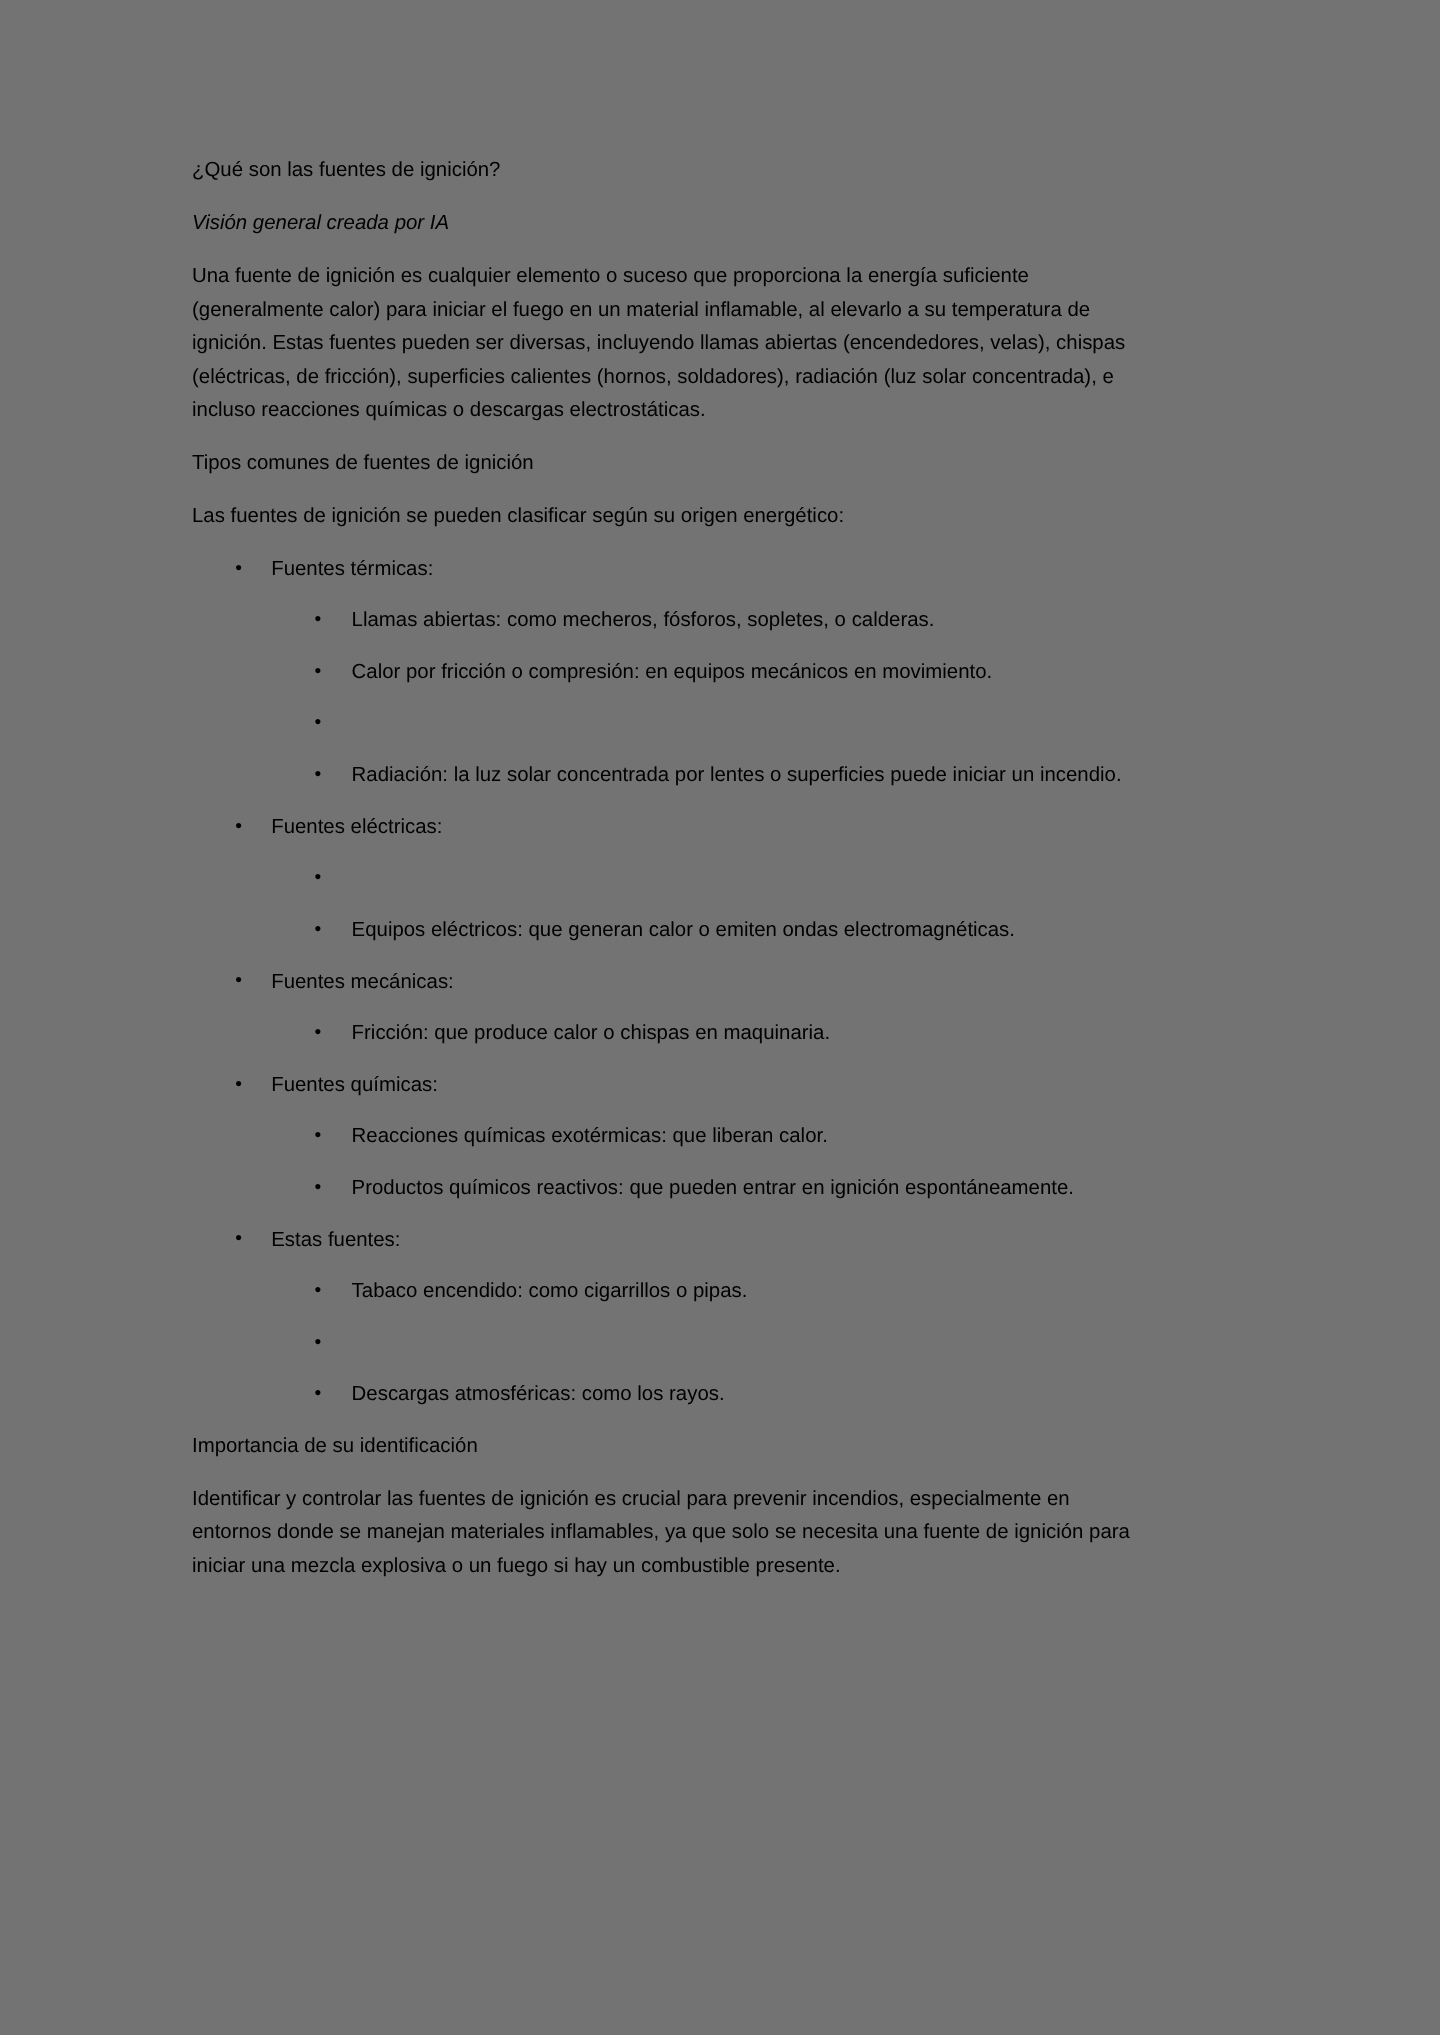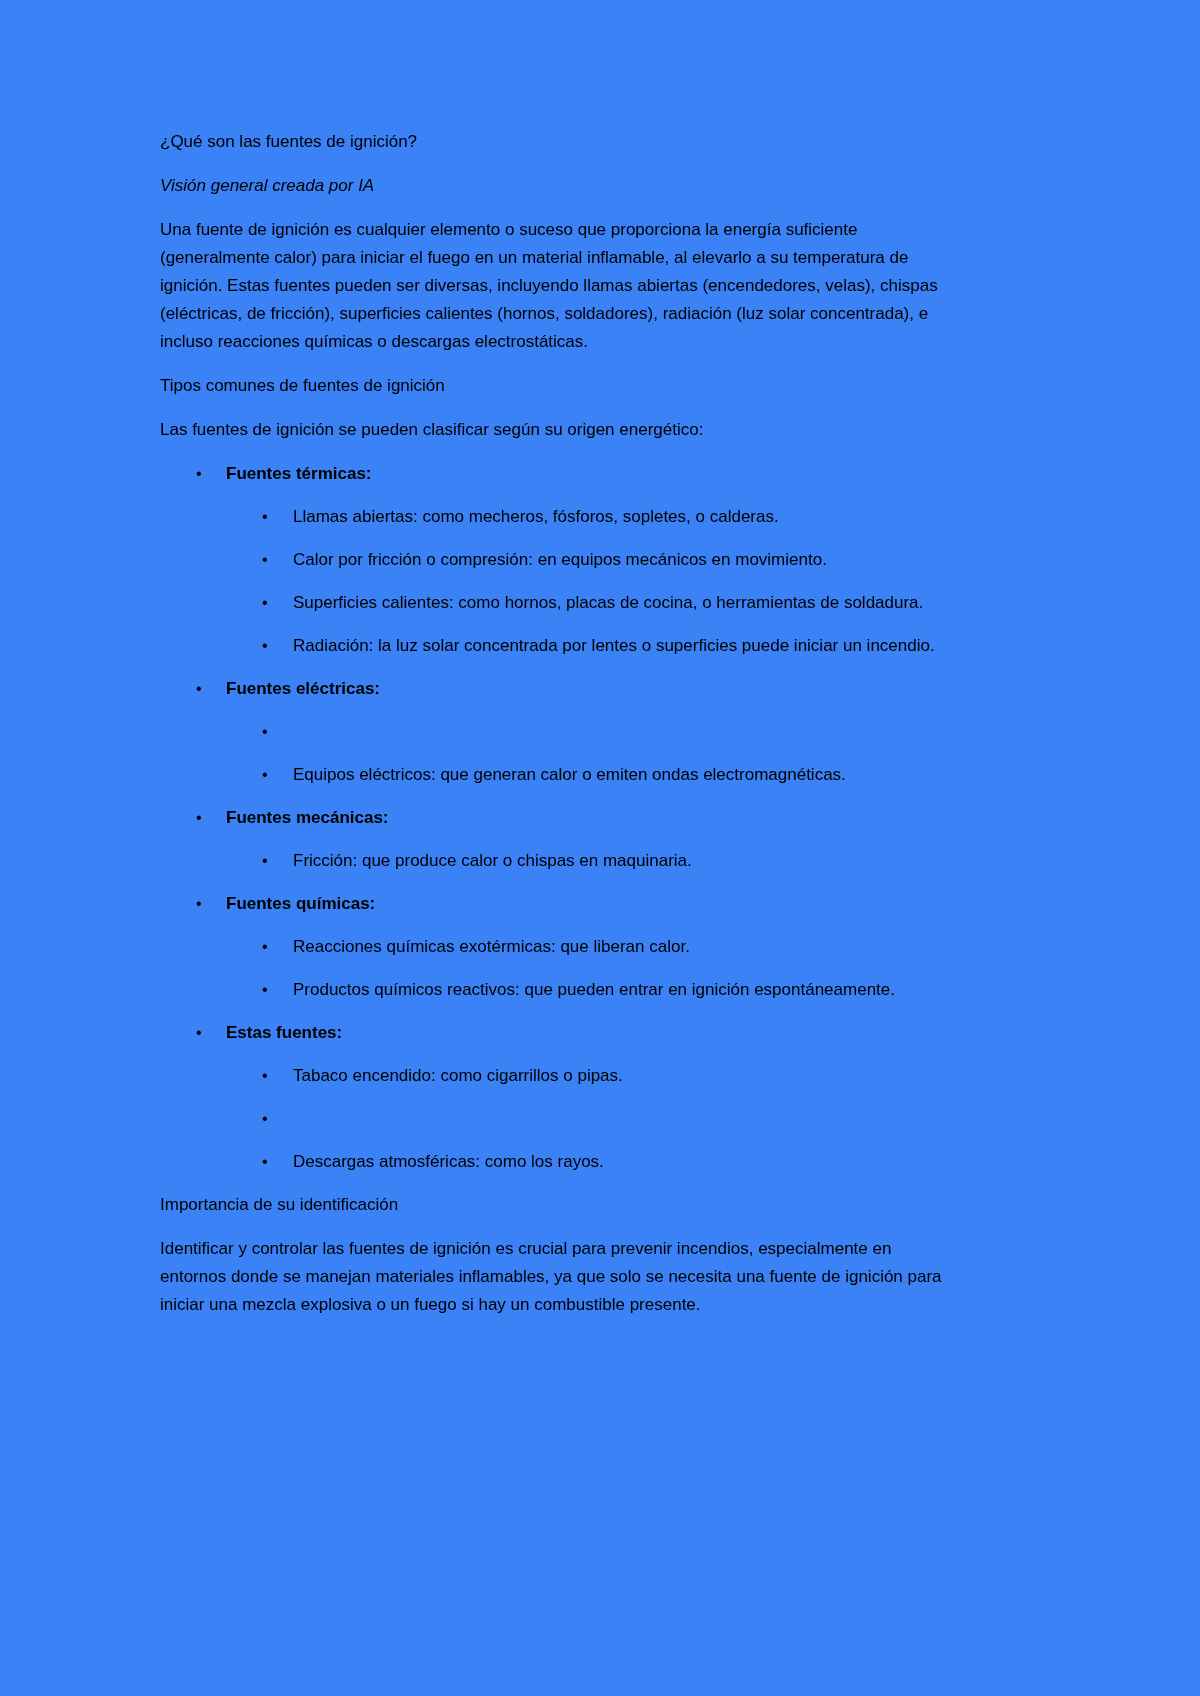--- a/index.html
+++ b/index.html
@@ -9,30 +9,30 @@
     width: 1200px;
     min-height: 1696px;
     margin: 0 auto;
     font-family: "Liberation Sans", "DejaVu Sans", sans-serif;
     color: #000000;
     -webkit-font-smoothing: antialiased;
   }
   .page {
     width: 1200px;
     min-height: 1696px;
-    background: #3b82f6;
+    background: #737373;
     padding: 128px 256px 116px 160px;
   }
   .para {
     font-size: 17px;
     line-height: 28px;
     margin-bottom: 16px;
   }
   .italic { font-style: italic; }
-  .bold { font-weight: bold; }
+  .bold { font-weight: normal; }
 
   .list { margin-bottom: 2px; }
   .li {
     display: flex;
     align-items: flex-start;
     font-size: 17px;
     line-height: 28px;
     margin-bottom: 15px;
   }
   .li .bullet {
@@ -72,21 +72,20 @@
     <div class="li l2">
       <span class="bullet">•</span>
       <span class="li-text">Llamas abiertas: como mecheros, fósforos, sopletes, o calderas.</span>
     </div>
     <div class="li l2">
       <span class="bullet">•</span>
       <span class="li-text">Calor por fricción o compresión: en equipos mecánicos en movimiento.</span>
     </div>
     <div class="li l2">
       <span class="bullet">•</span>
-      <span class="li-text">Superficies calientes: como hornos, placas de cocina, o herramientas de soldadura.</span>
     </div>
     <div class="li l2">
       <span class="bullet">•</span>
       <span class="li-text">Radiación: la luz solar concentrada por lentes o superficies puede iniciar un incendio.</span>
     </div>
 
     <div class="li l1">
       <span class="bullet">•</span>
       <span class="li-text bold">Fuentes eléctricas:</span>
     </div>

